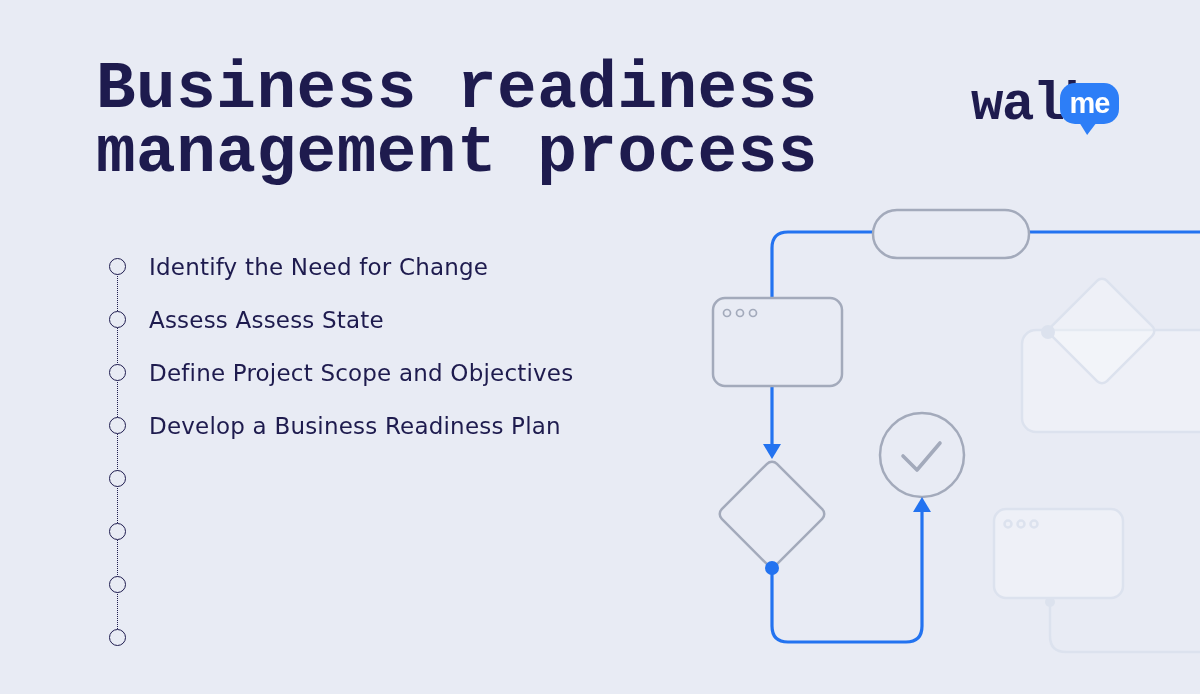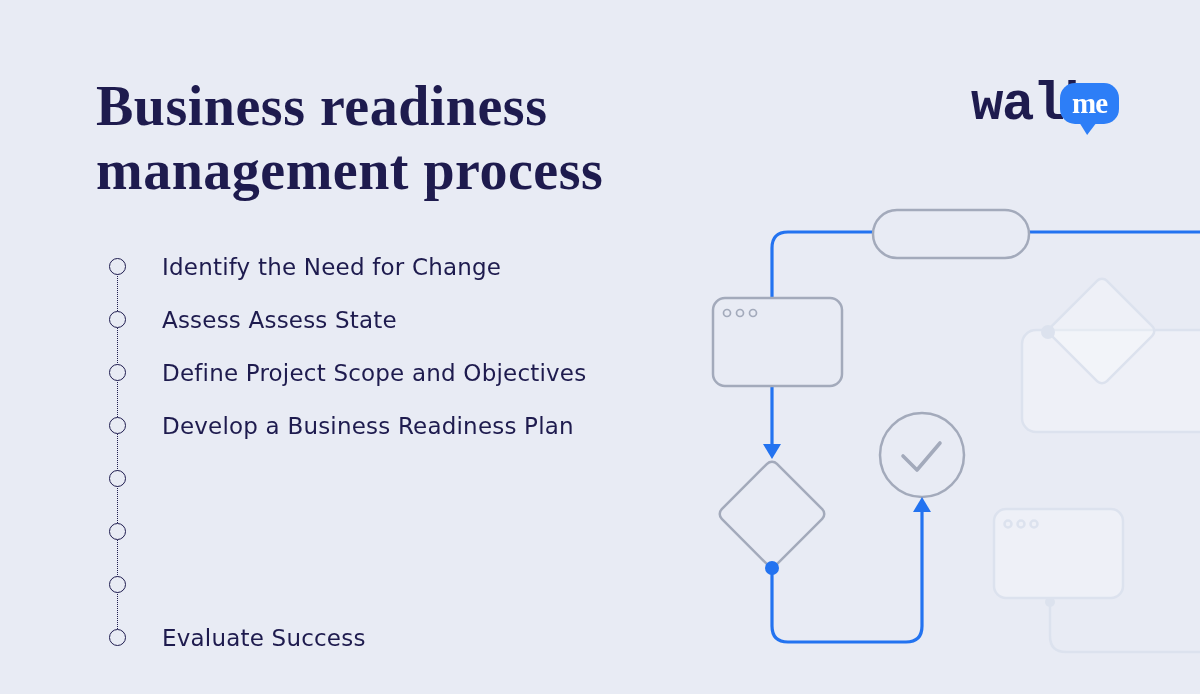--- a/index.html
+++ b/index.html
@@ -12,38 +12,38 @@
     --logo-me-white:#ffffff;
   }
   *{margin:0;padding:0;box-sizing:border-box;}
   body{font-family:"DejaVu Sans", sans-serif;}
   .canvas{
     position:relative;width:1200px;height:694px;
     background:var(--background,#e8ebf4);overflow:hidden;
   }
   
   .title{
-    position:absolute;left:96px;top:74px;
-    font-family:Liberation Serif, serif;
-    font-weight:bold;font-size:56px;line-height:64px;
+    position:absolute;left:96px;top:58px;
+    font-family:Liberation Mono, monospace;
+    font-weight:bold;font-size:66px;line-height:64px;
     letter-spacing:0.5px;color:var(--text-navy,#1e1b4e);
   }
   
   .logo{position:absolute;left:971px;top:83px;width:160px;height:56px;}
   .logo-walk{
     position:absolute;left:0;top:2px;
     font-family:Liberation Mono, monospace;
     font-weight:bold;font-size:54px;line-height:40px;letter-spacing:-1.5px;
     color:var(--text-navy,#1e1b4e);
   }
   .logo-bubble{
     position:absolute;left:89px;top:0;width:59px;height:41px;
     background:var(--logo-bubble-blue,#2d7ef7);border-radius:15px;
     display:flex;align-items:center;justify-content:center;
-    font-family:Liberation Serif, serif;
+    font-family:Liberation Sans, sans-serif;
     font-weight:bold;font-size:29px;letter-spacing:-1px;
     color:var(--logo-me-white,#fff);
   }
   .logo-tail{
     position:absolute;left:108px;top:39px;width:18px;height:13px;
     background:var(--logo-bubble-blue,#2d7ef7);
     clip-path:polygon(0 0,100% 0,45% 100%);
     border-radius:0 0 6px 6px;
   }
   
@@ -52,21 +52,21 @@
     position:absolute;left:8px;top:27px;bottom:27px;width:0;
     border-left:1.5px dotted var(--text-navy,#1e1b4e);
   }
   .check-item{display:flex;align-items:center;height:53px;position:relative;}
   .bullet{
     width:17px;height:17px;border-radius:50%;flex:0 0 17px;
     border:1.6px solid var(--text-navy,#1e1b4e);
     background:var(--background,#e8ebf4);z-index:1;
   }
   .check-label{
-    margin-left:36px;font-size:23px;letter-spacing:0.2px;
+    margin-left:23px;font-size:23px;letter-spacing:0.2px;
     color:var(--text-navy,#1e1b4e);
   }
   
   .flow{position:absolute;left:0;top:0;width:1200px;height:694px;}
   .flow .faded{stroke:var(--faded-outline,#dce2ee);stroke-width:2.5;fill:none;}
   .flow .faded-fill{stroke:var(--faded-outline,#dce2ee);stroke-width:2.5;fill:rgba(255,255,255,0.28);}
   .flow .faded-dot{fill:var(--faded-outline,#dce2ee);stroke:none;}
   .flow .blue-line{stroke:var(--accent-blue,#2373f0);stroke-width:3.2;fill:none;stroke-linecap:round;}
   .flow .blue-solid{fill:var(--accent-blue,#2373f0);stroke:none;}
   .flow .node{stroke:var(--outline-gray,#a3aabb);stroke-width:2.5;fill:var(--background,#e8ebf4);}
@@ -150,17 +150,16 @@
       <span class="bullet"></span>
     </div>
     <div class="check-item">
       <span class="bullet"></span>
     </div>
     <div class="check-item">
       <span class="bullet"></span>
     </div>
     <div class="check-item">
       <span class="bullet"></span>
-      <span class="check-label">Evaluate Success</span>
     </div>
   </div>
 
 </div>
 
 </body></html>

